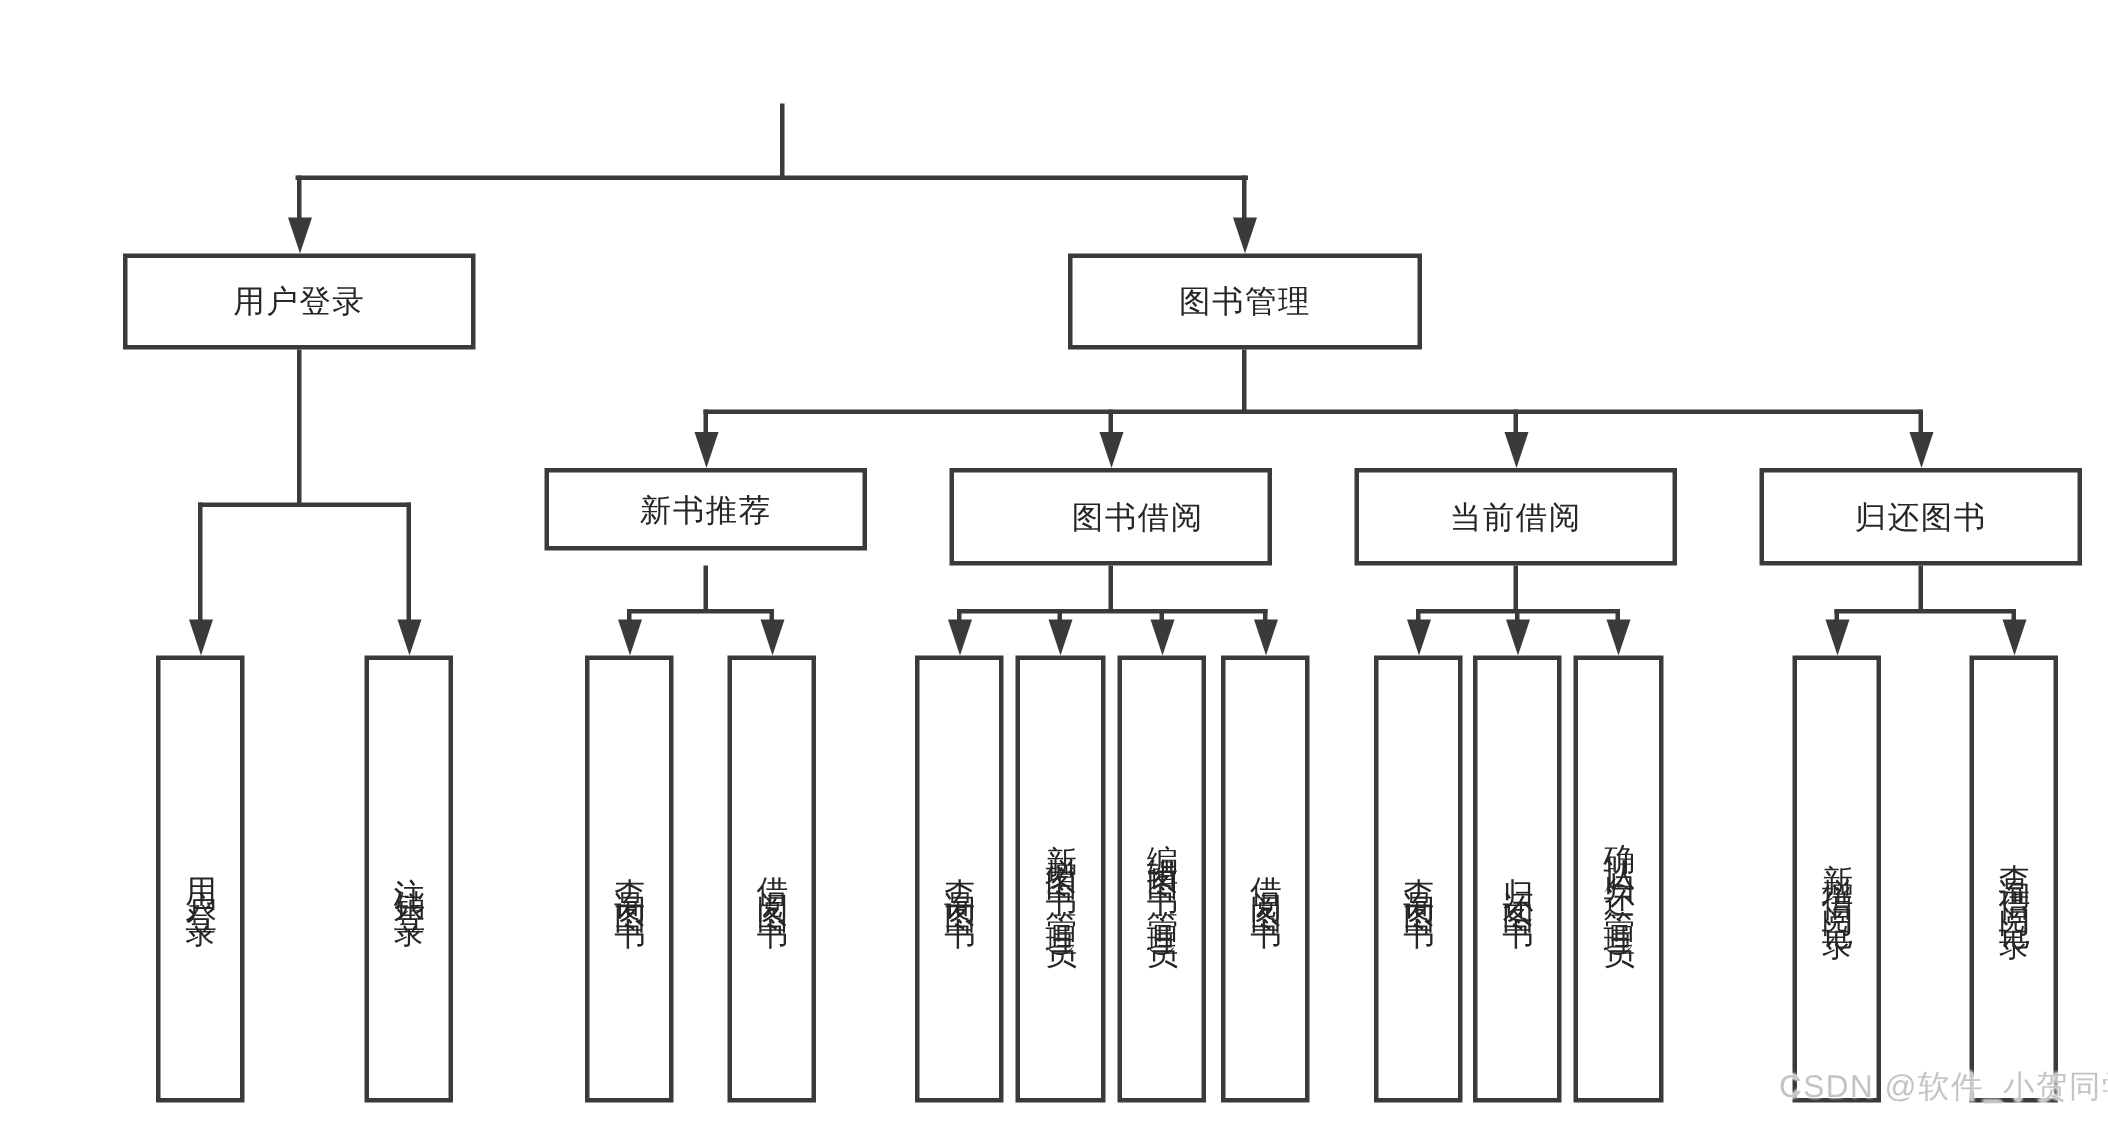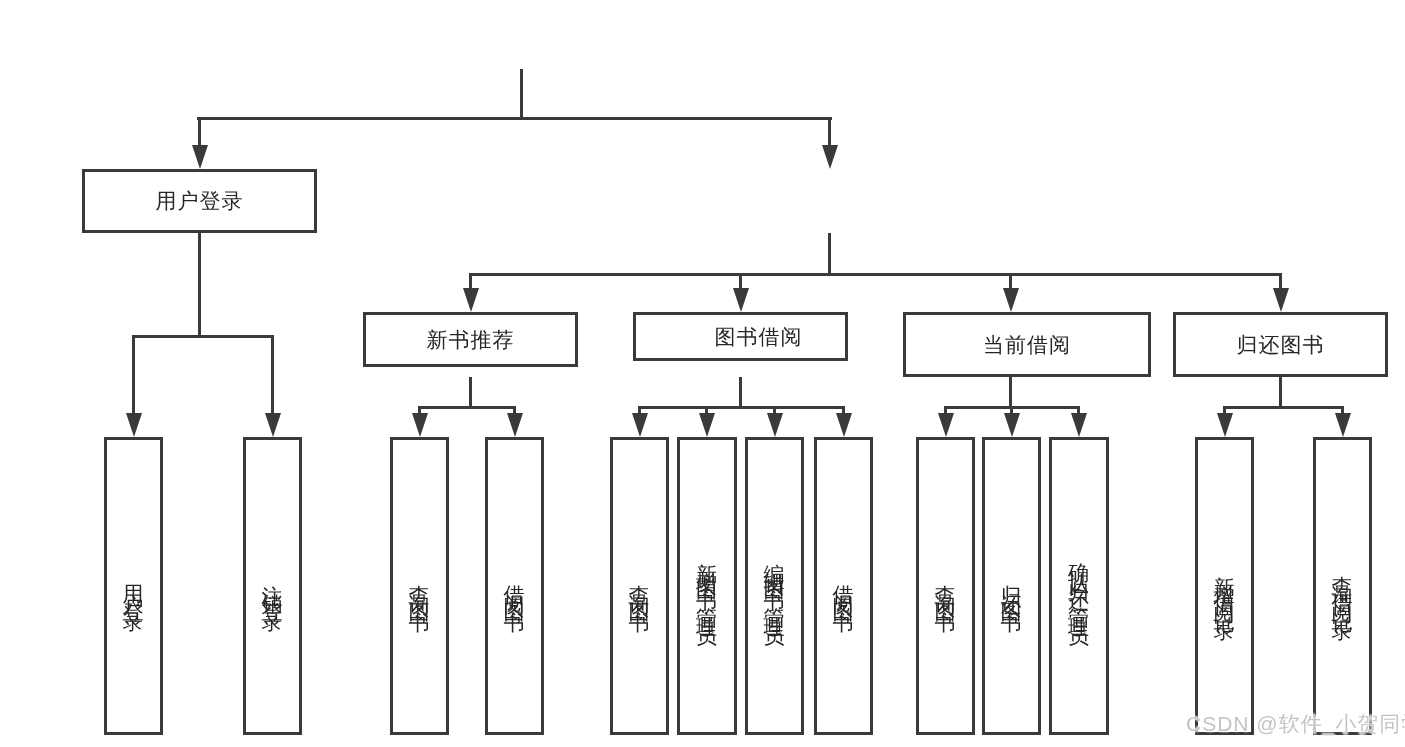--- a/index.html
+++ b/index.html
@@ -52,20 +52,23 @@
   <div class="hline" style="left:197px;top:117px;width:635px;"></div>
 
   <div class="vline" style="left:198px;top:117px;height:34px;"></div>
   <div class="ah" style="left:192px;top:145px;"></div>
   <div class="vline" style="left:828px;top:117px;height:34px;"></div>
   <div class="ah" style="left:822px;top:145px;"></div>
 
   <div class="box" style="left:82px;top:169px;width:235px;height:64px;">
     <span>用户登录</span>
   </div>
+  <div class="box" style="left:712px;top:169px;width:236px;height:64px;">
+    <span>图书管理</span>
+  </div>
 
   <div class="vline" style="left:198px;top:233px;height:104px;"></div>
   <div class="hline" style="left:132px;top:335px;width:142px;"></div>
   <div class="vline" style="left:132px;top:335px;height:82px;"></div>
   <div class="ah" style="left:126px;top:413px;"></div>
   <div class="vline" style="left:271px;top:335px;height:82px;"></div>
   <div class="ah" style="left:265px;top:413px;"></div>
 
   <div class="vline" style="left:828px;top:233px;height:42px;"></div>
   <div class="hline" style="left:469px;top:273px;width:812px;"></div>
@@ -74,24 +77,24 @@
   <div class="vline" style="left:739px;top:273px;height:21px;"></div>
   <div class="ah" style="left:733px;top:288px;"></div>
   <div class="vline" style="left:1009px;top:273px;height:21px;"></div>
   <div class="ah" style="left:1003px;top:288px;"></div>
   <div class="vline" style="left:1279px;top:273px;height:21px;"></div>
   <div class="ah" style="left:1273px;top:288px;"></div>
 
   <div class="box" style="left:363px;top:312px;width:215px;height:55px;">
     <span>新书推荐</span>
   </div>
-  <div class="box" style="left:633px;top:312px;width:215px;height:49px;padding-left:36px;">
+  <div class="box" style="left:633px;top:312px;width:215px;height:65px;padding-left:36px;">
     <span>图书借阅</span>
   </div>
-  <div class="box" style="left:903px;top:312px;width:248px;height:65px;">
+  <div class="box" style="left:903px;top:312px;width:215px;height:65px;">
     <span>当前借阅</span>
   </div>
   <div class="box" style="left:1173px;top:312px;width:215px;height:65px;">
     <span>归还图书</span>
   </div>
 
   <div class="vline" style="left:469px;top:377px;height:31px;"></div>
   <div class="hline" style="left:418px;top:406px;width:98px;"></div>
   <div class="vline" style="left:418px;top:406px;height:12px;"></div>
   <div class="ah" style="left:412px;top:413px;"></div>

